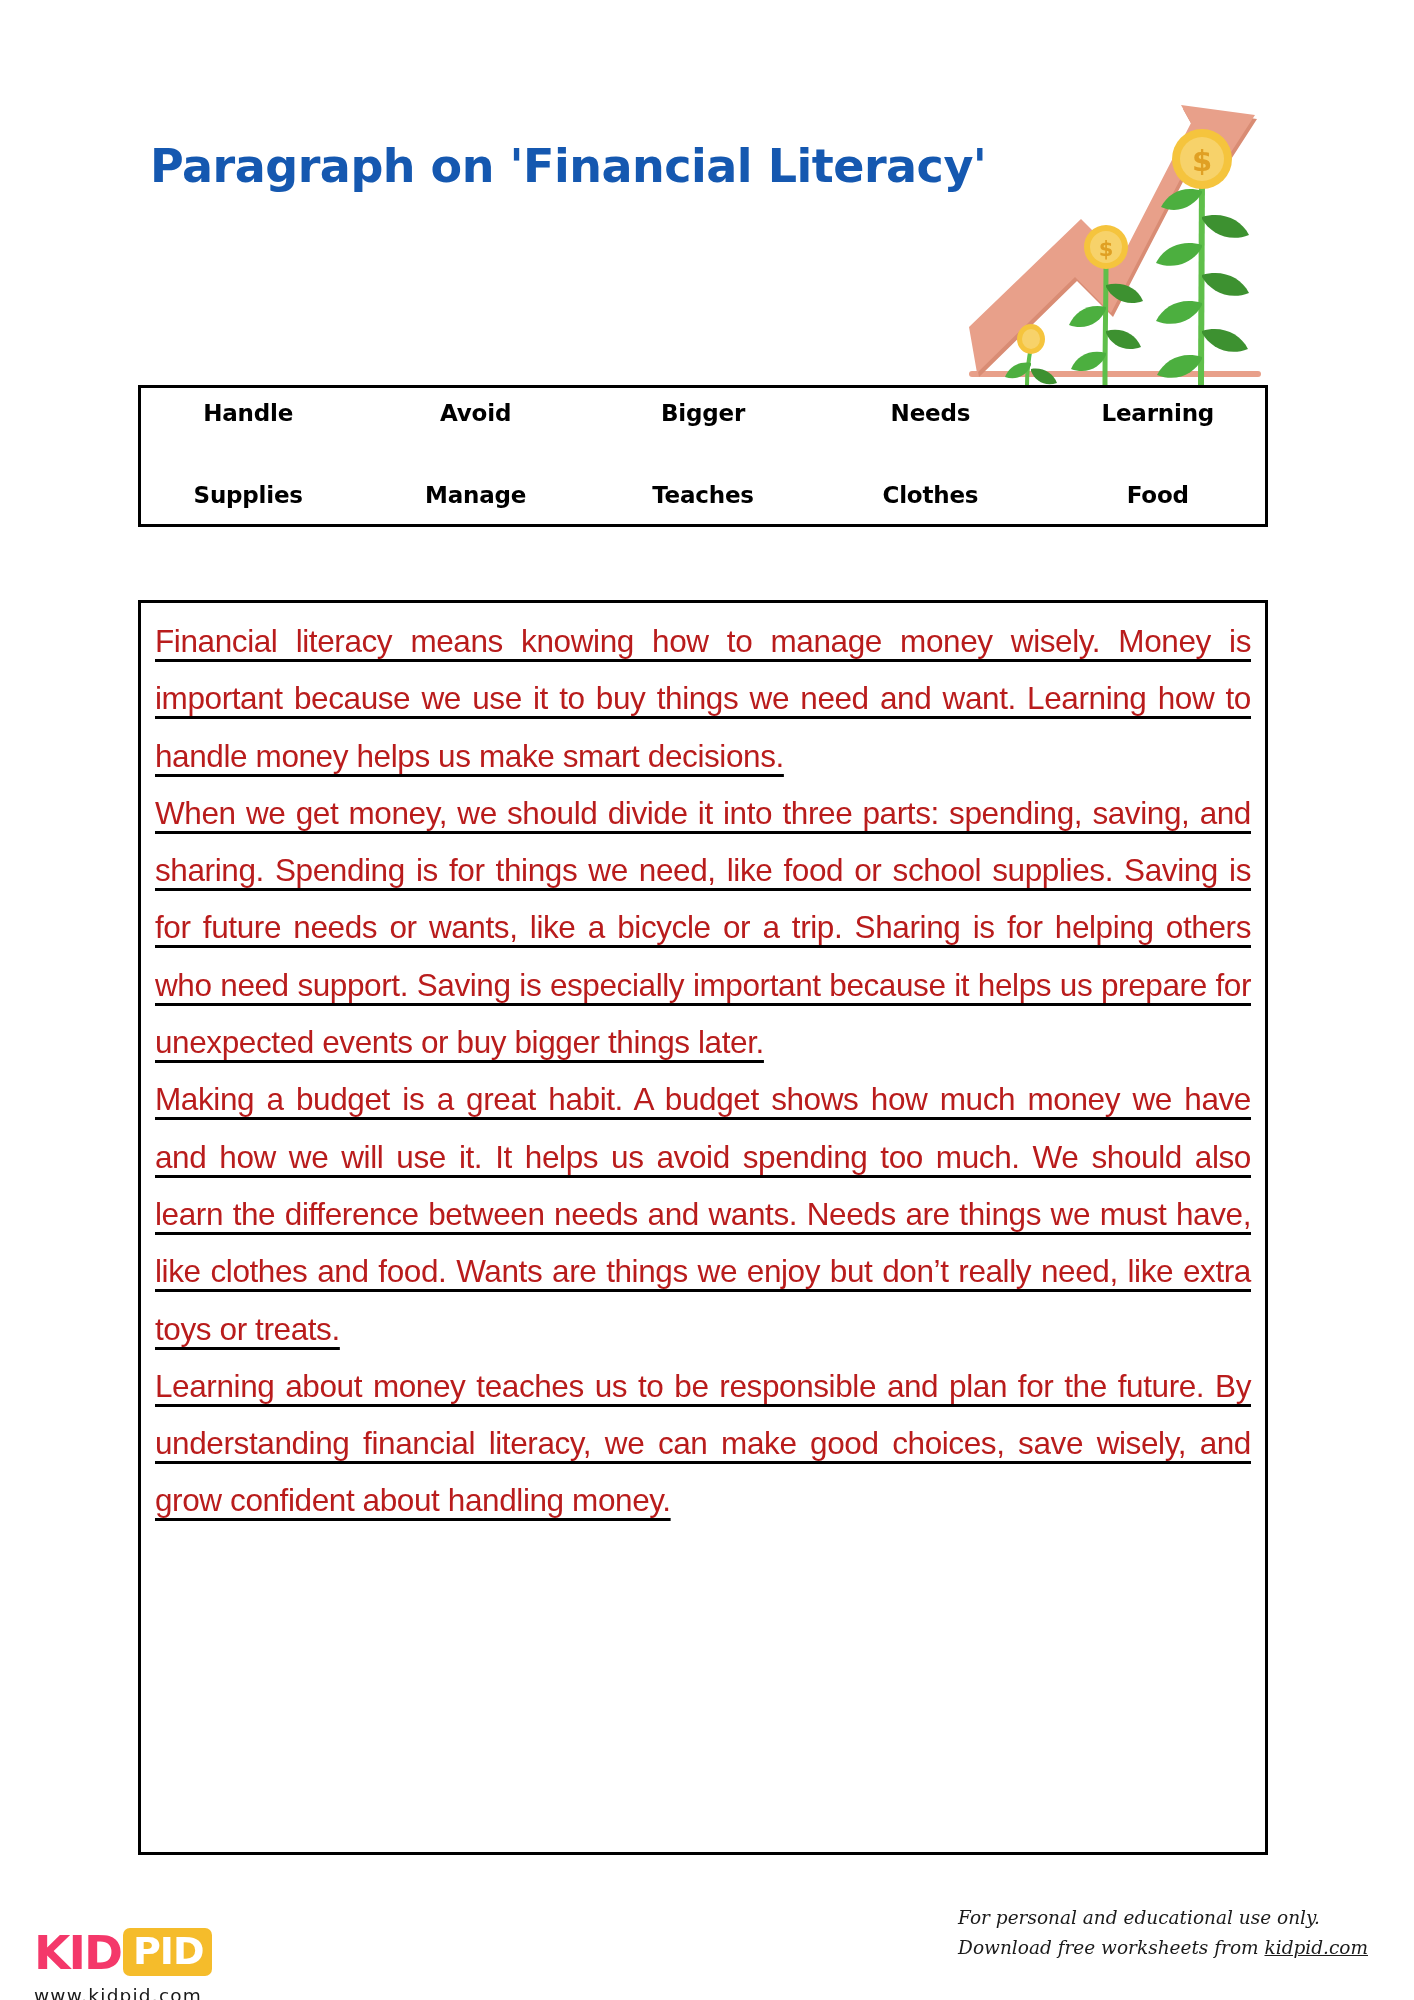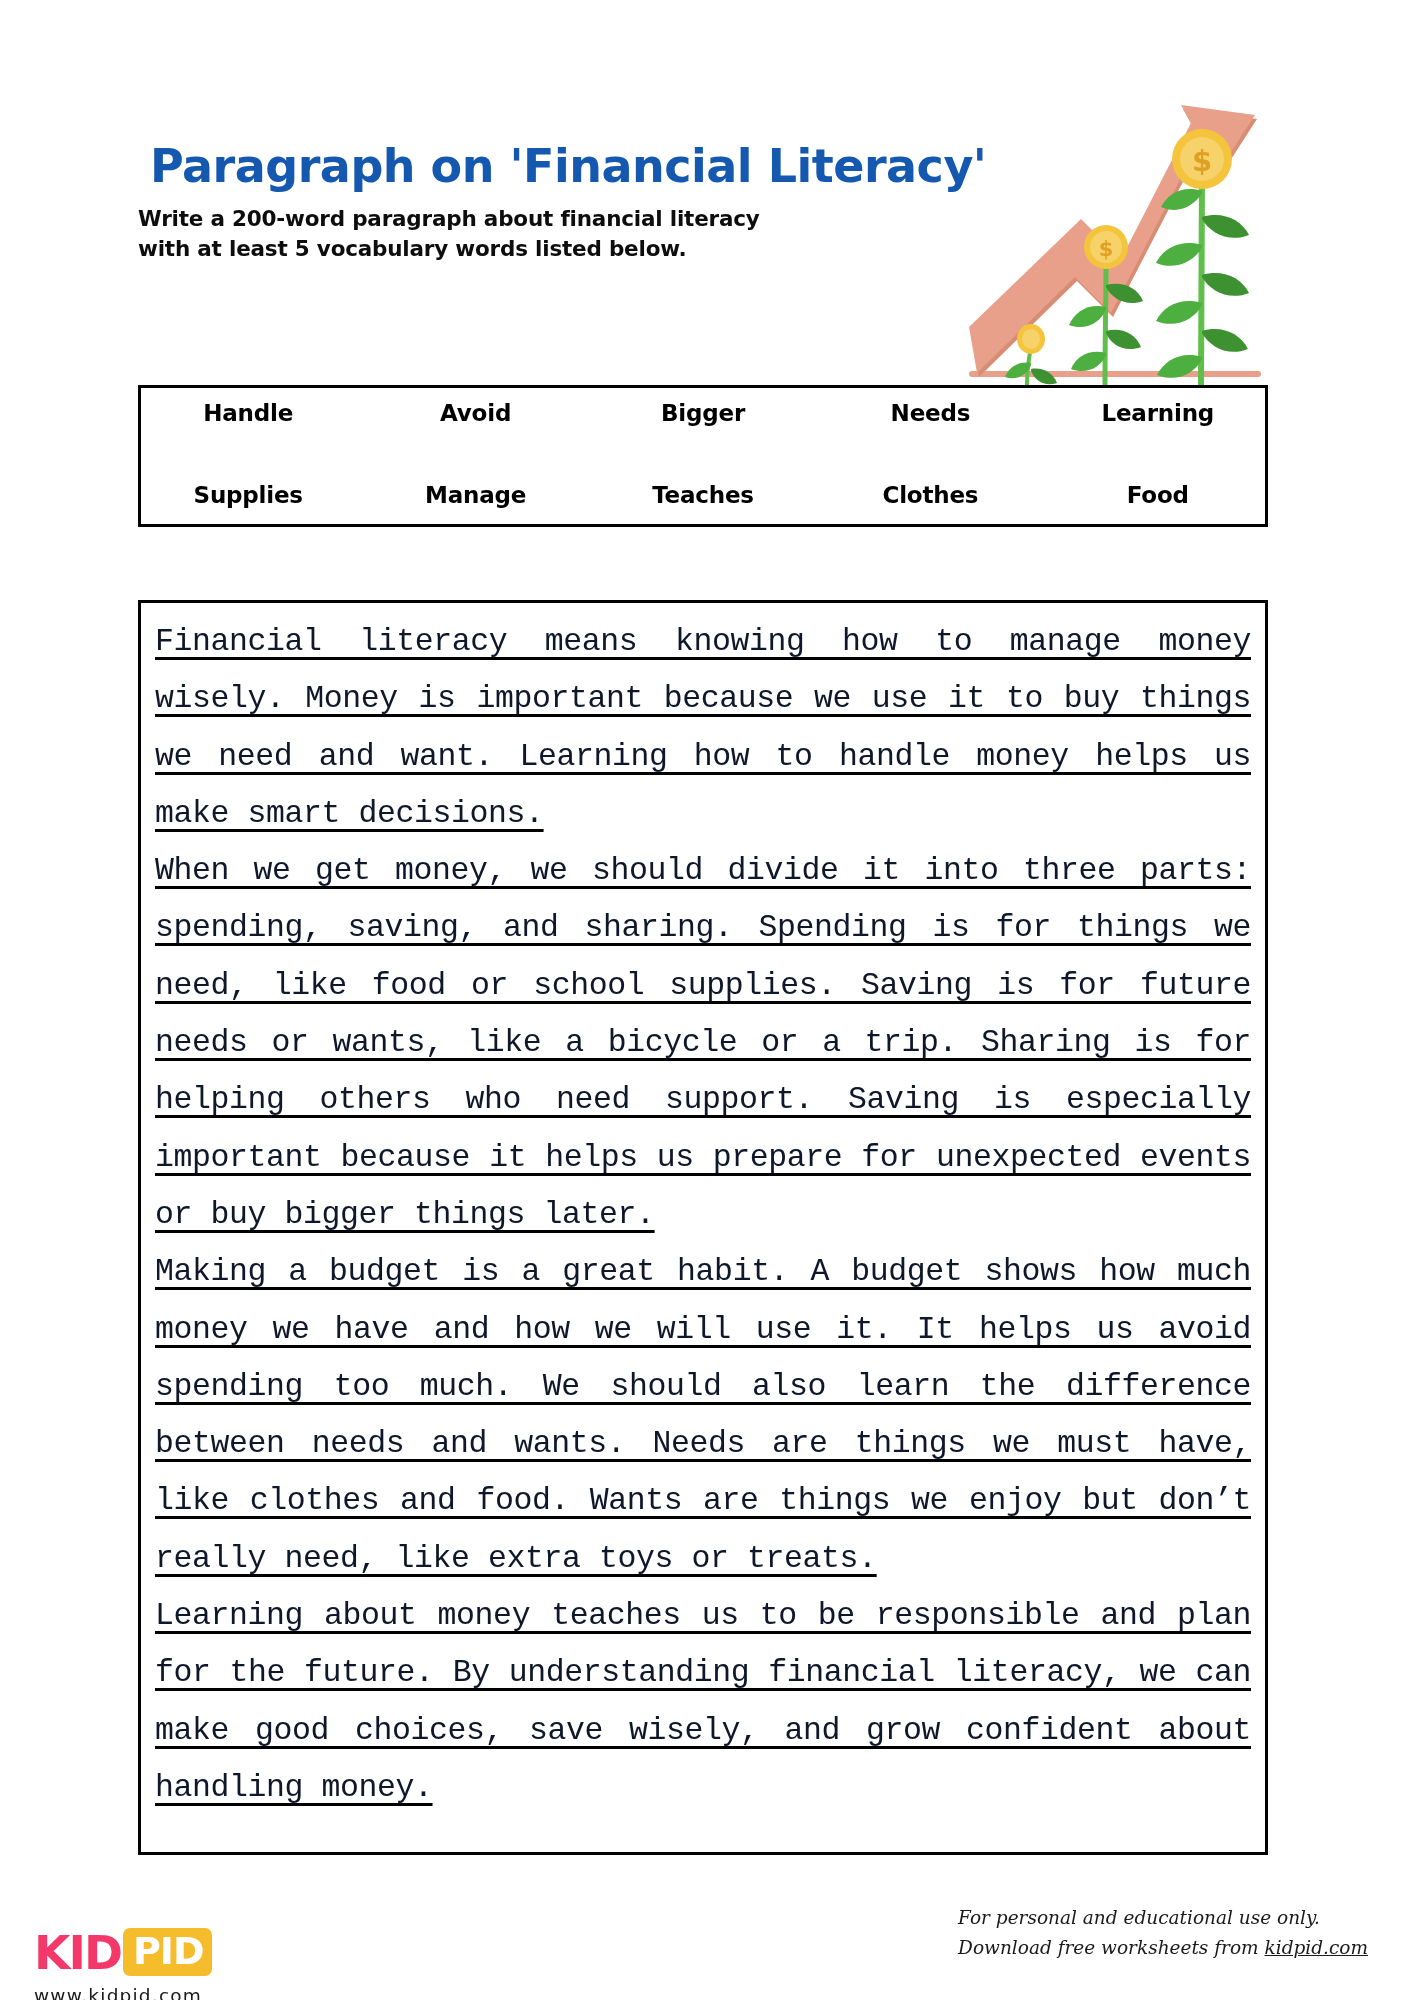--- a/index.html
+++ b/index.html
@@ -98,24 +98,24 @@
     top: 600px;
     width: 1130px;
     height: 1255px;
     border: 3px solid #000000;
     box-sizing: border-box;
     background: #ffffff;
     padding: 10px 14px 0 14px;
     overflow: hidden;
   }
   .answer-text {
-    font-family: Liberation Mono, monospace;
+    font-family: Liberation Sans, sans-serif;
     font-size: 31.5px;
     font-weight: 400;
-    color: #0f172a;
+    color: #b91c1c;
     line-height: 57.3px;
     letter-spacing: -0.4px;
   }
   .answer-text p {
     margin: 0;
     text-align: justify;
     text-justify: inter-word;
   }
   .answer-text p span.u {
     text-decoration: underline;
@@ -184,24 +184,20 @@
     text-decoration: underline;
   }
 </style>
 </head>
 <body>
 
 <div class="page">
 
   <div class="header">
     <h1 class="title">Paragraph on 'Financial Literacy'</h1>
-    <div class="subtitle">
-      <div>Write a 200-word paragraph about financial literacy</div>
-      <div>with at least 5 vocabulary words listed below.</div>
-    </div>
   </div>
 
   <div class="illustration">
     <svg viewBox="0 0 300 305" xmlns="http://www.w3.org/2000/svg">
 
       <rect x="4" y="286" width="292" height="6" rx="3" fill="#e8a08a"></rect>
 
       <g>
         <path d="M14 292 L112 196 L148 232 L236 62 L236 62 L252 72 L252 96 L292 34 L218 24 L228 42 L158 178 L118 138 L6 246 Z" fill="#d98c74"></path>
         <path d="M12 288 L110 192 L146 228 L234 58 L250 68 L250 92 L290 30 L216 20 L226 38 L156 174 L116 134 L4 242 Z" fill="#e8a08a"></path>

